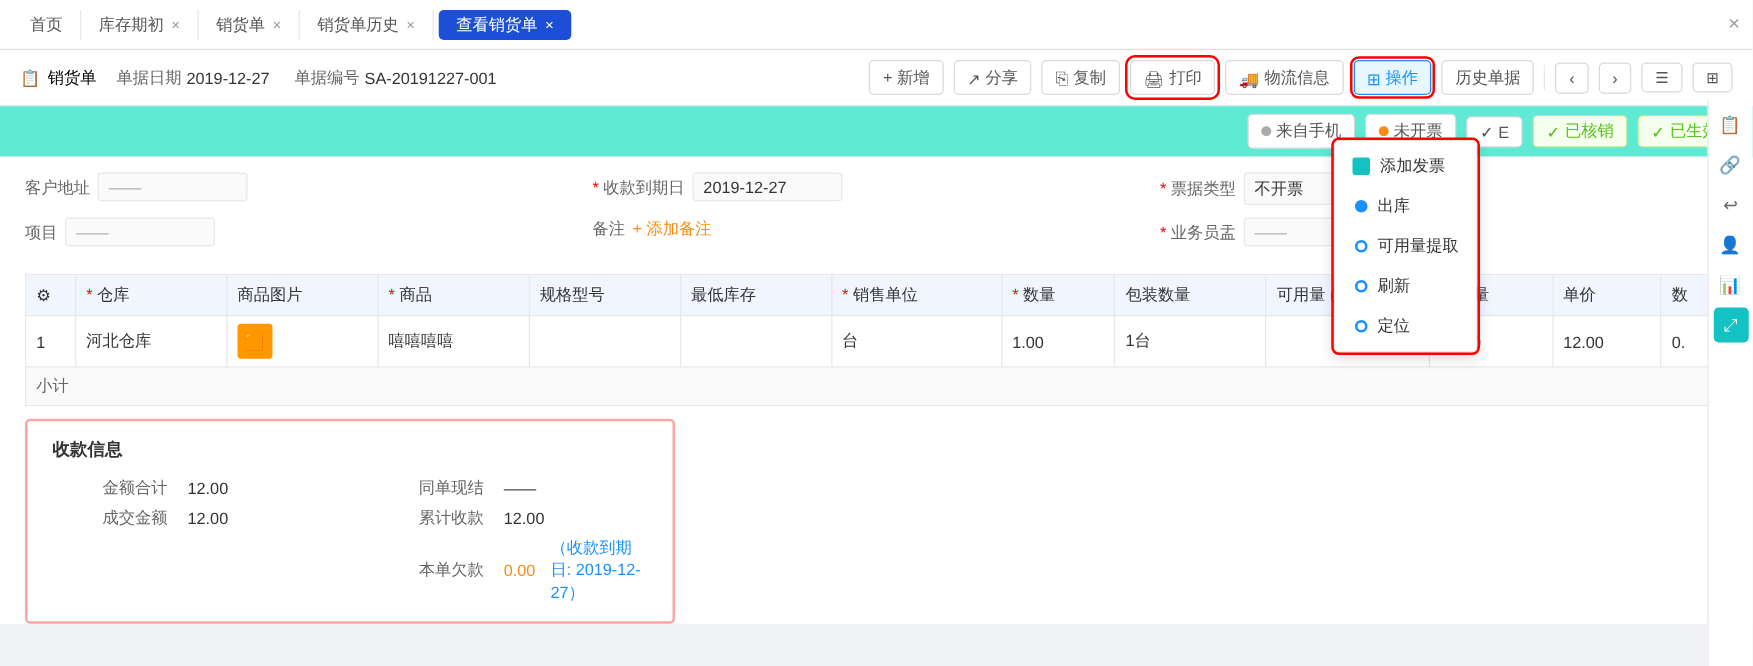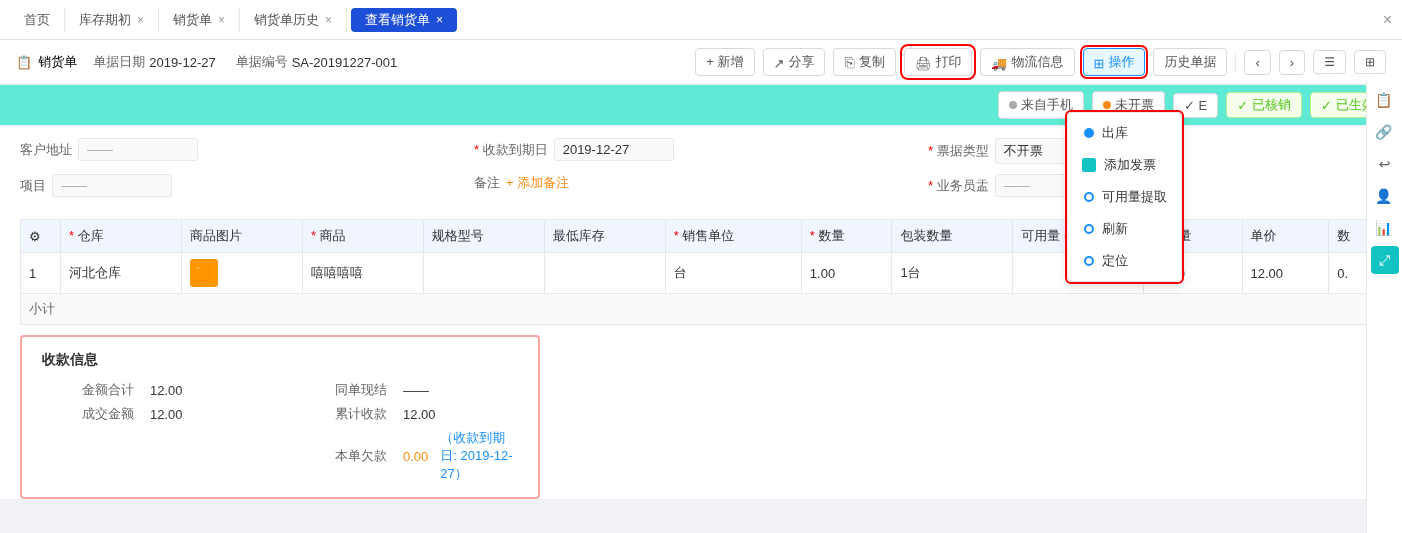--- a/index.html
+++ b/index.html
@@ -377,26 +377,26 @@
           <span class="summary-label">本单欠款</span>
           <span class="summary-value orange">0.00</span>
           <span class="summary-value link-blue" style="color:#1890ff; margin-left:4px;">（收款到期日: 2019-12-27）</span>
         </div>
       </div>
     </div>
   </div>
 
   <div class="dropdown-menu">
     <div class="dropdown-item">
+      <span style="display:inline-block;width:14px;height:14px;background:#13c2c2;border-radius:2px;"></span>
+      <span>添加发票</span>
+    </div>
+    <div class="dropdown-item">
       <span style="display:inline-block;width:10px;height:10px;border-radius:50%;background:#1890ff;margin-left:2px;"></span>
       <span>出库</span>
-    </div>
-    <div class="dropdown-item">
-      <span style="display:inline-block;width:14px;height:14px;background:#13c2c2;border-radius:2px;"></span>
-      <span>添加发票</span>
     </div>
     <div class="dropdown-item">
       <span style="display:inline-block;width:10px;height:10px;border-radius:50%;border:2px solid #1890ff;margin-left:2px;"></span>
       <span>可用量提取</span>
     </div>
     <div class="dropdown-item">
       <span style="display:inline-block;width:10px;height:10px;border-radius:50%;border:2px solid #1890ff;margin-left:2px;"></span>
       <span>刷新</span>
     </div>
     <div class="dropdown-item">

